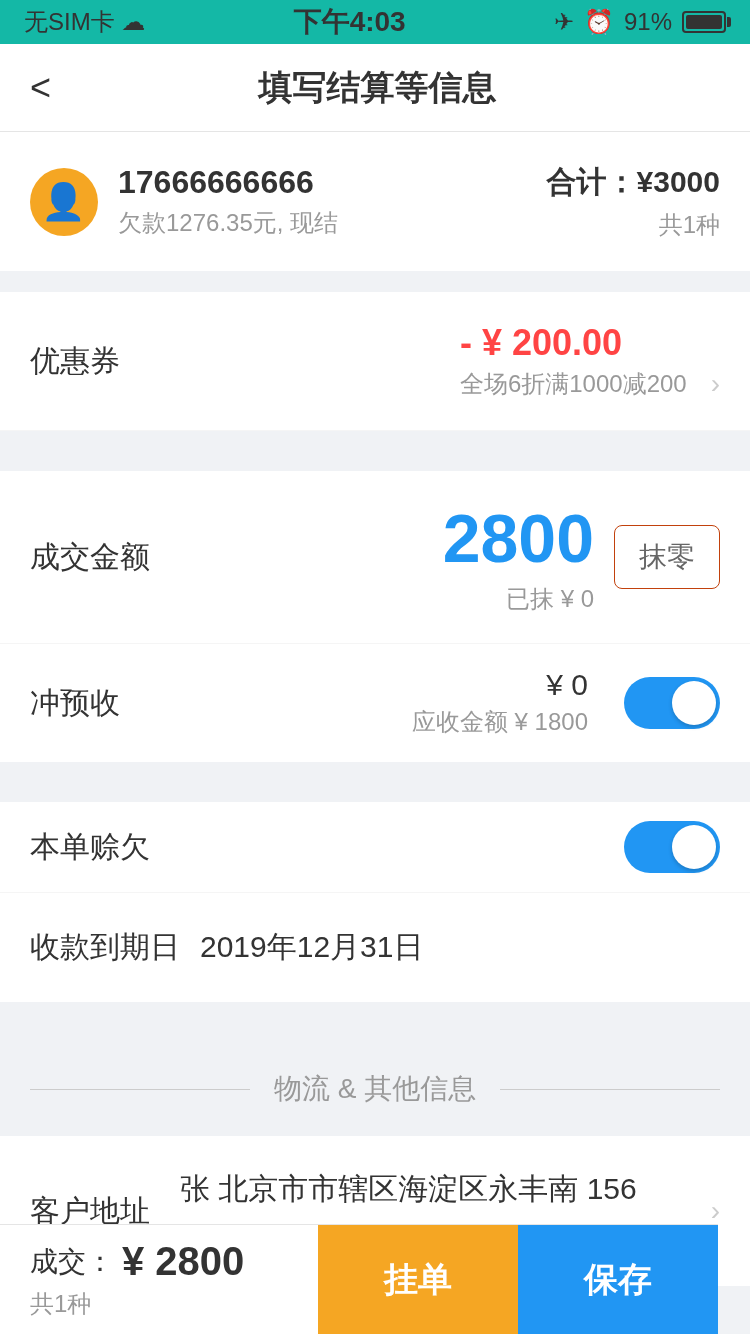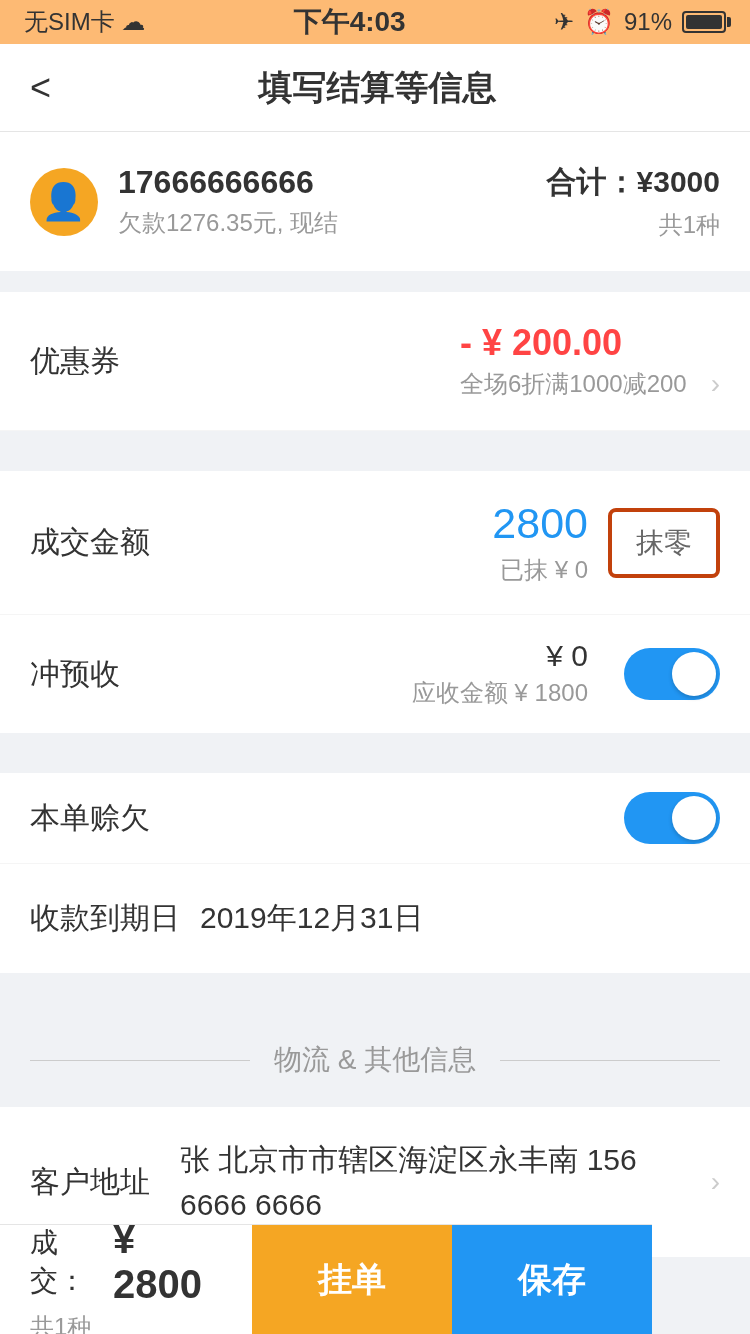--- a/index.html
+++ b/index.html
@@ -9,21 +9,21 @@
       min-height: 1334px;
       font-family: -apple-system, "PingFang SC", "Helvetica Neue", Arial, sans-serif;
       background: #f0f2f5;
       font-size: 28px;
       color: #333;
     }
 
     
     .status-bar {
       height: 44px;
-      background: #fdba74;
+      background: #14b8a6;
       display: flex;
       align-items: center;
       justify-content: space-between;
       padding: 0 24px;
       font-size: 24px;
       font-weight: 500;
     }
     .status-left { display: flex; align-items: center; gap: 12px; }
     .status-center { font-size: 28px; font-weight: 600; }
     .status-right { display: flex; align-items: center; gap: 10px; font-size: 24px; }
@@ -111,25 +111,25 @@
     .divider-section { height: 20px; background: #f0f2f5; }
 
     
     .deal-row {
       display: flex;
       align-items: center;
       justify-content: space-between;
       padding: 28px 30px;
       background: #fff;
     }
-    .deal-amount-big { font-size: 43px; font-weight: 400; color: #2196f3; }
+    .deal-amount-big { font-size: 68px; font-weight: 700; color: #2196f3; }
     .deal-right { display: flex; align-items: center; gap: 20px; }
     .deal-sub { font-size: 24px; color: #999; margin-top: 6px; text-align: right; }
     .round-zero-btn {
-      border: 4px solid #c2410c;
+      border: 1px solid #c2410c;
       border-radius: 8px;
       padding: 12px 24px;
       font-size: 28px;
       color: #666;
       background: #fff;
       cursor: pointer;
       flex-shrink: 0;
     }
 
     
@@ -202,21 +202,21 @@
     }
     .address-label { font-size: 30px; color: #333; flex-shrink: 0; margin-right: 30px; }
     .address-value { font-size: 30px; color: #333; flex: 1; line-height: 1.5; }
 
     
     .bottom-spacer { height: 200px; background: #f0f2f5; }
 
     
     .footer-bar {
       position: fixed;
-      bottom: 0; left: 0; width: 652px;
+      bottom: 0; left: 0; width: 718px;
       height: 110px;
       display: flex;
       background: #fff;
       border-top: 1px solid #e5e5e5;
     }
     .footer-summary {
       flex: 1;
       display: flex;
       flex-direction: column;
       justify-content: center;

